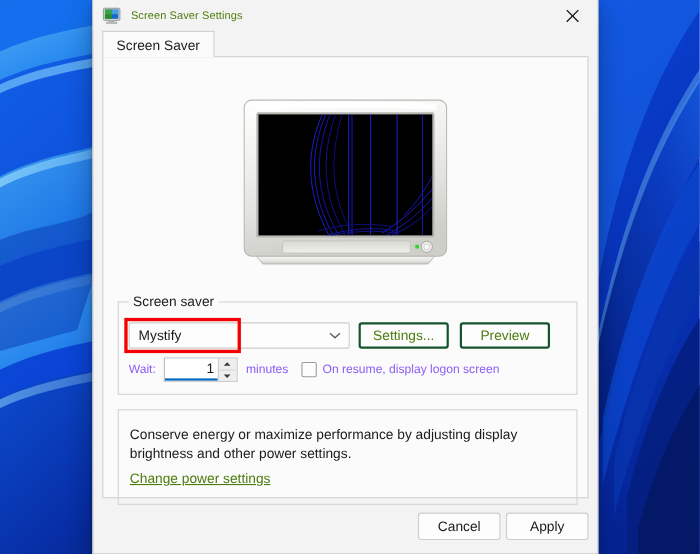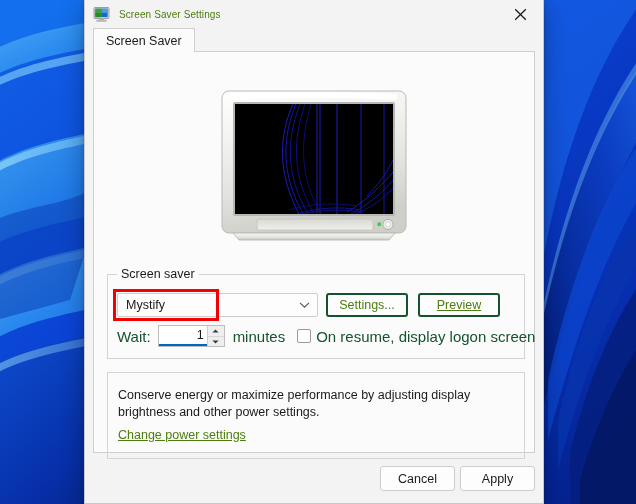--- a/index.html
+++ b/index.html
@@ -135,29 +135,29 @@
     height: 24px;
     background: #fdfdfd;
     border: 2px solid #14532d;
     border-radius: 3px;
     display: flex; align-items: center; justify-content: center;
     font-size: 12.5px; color: #4d7c0f;
     cursor: default;
     white-space: nowrap;
   }
   #btn-settings { left: 218px; top: 18px; width: 82px; }
-  #btn-preview  { left: 310px; top: 18px; width: 82px; text-decoration: underline; }
+  #btn-preview  { left: 310px; top: 18px; width: 82px; }
 
   
   #wait-row {
     position: absolute; left: 9px; top: 50px;
     height: 22px;
     display: flex; align-items: center;
   }
-  .plain-label { font-size: 15px; color: #14532d; white-space: nowrap; }
+  .plain-label { font-size: 11px; color: #8b5cf6; white-space: nowrap; }
   #wait-label { margin-right: 7px; }
   #spin-group {
     display: flex; align-items: stretch;
     height: 22px;
     border: 1px solid #bdbdbd;
     background: #ffffff;
   }
   #wait-input {
     width: 48px; height: 100%;
     border: none;

